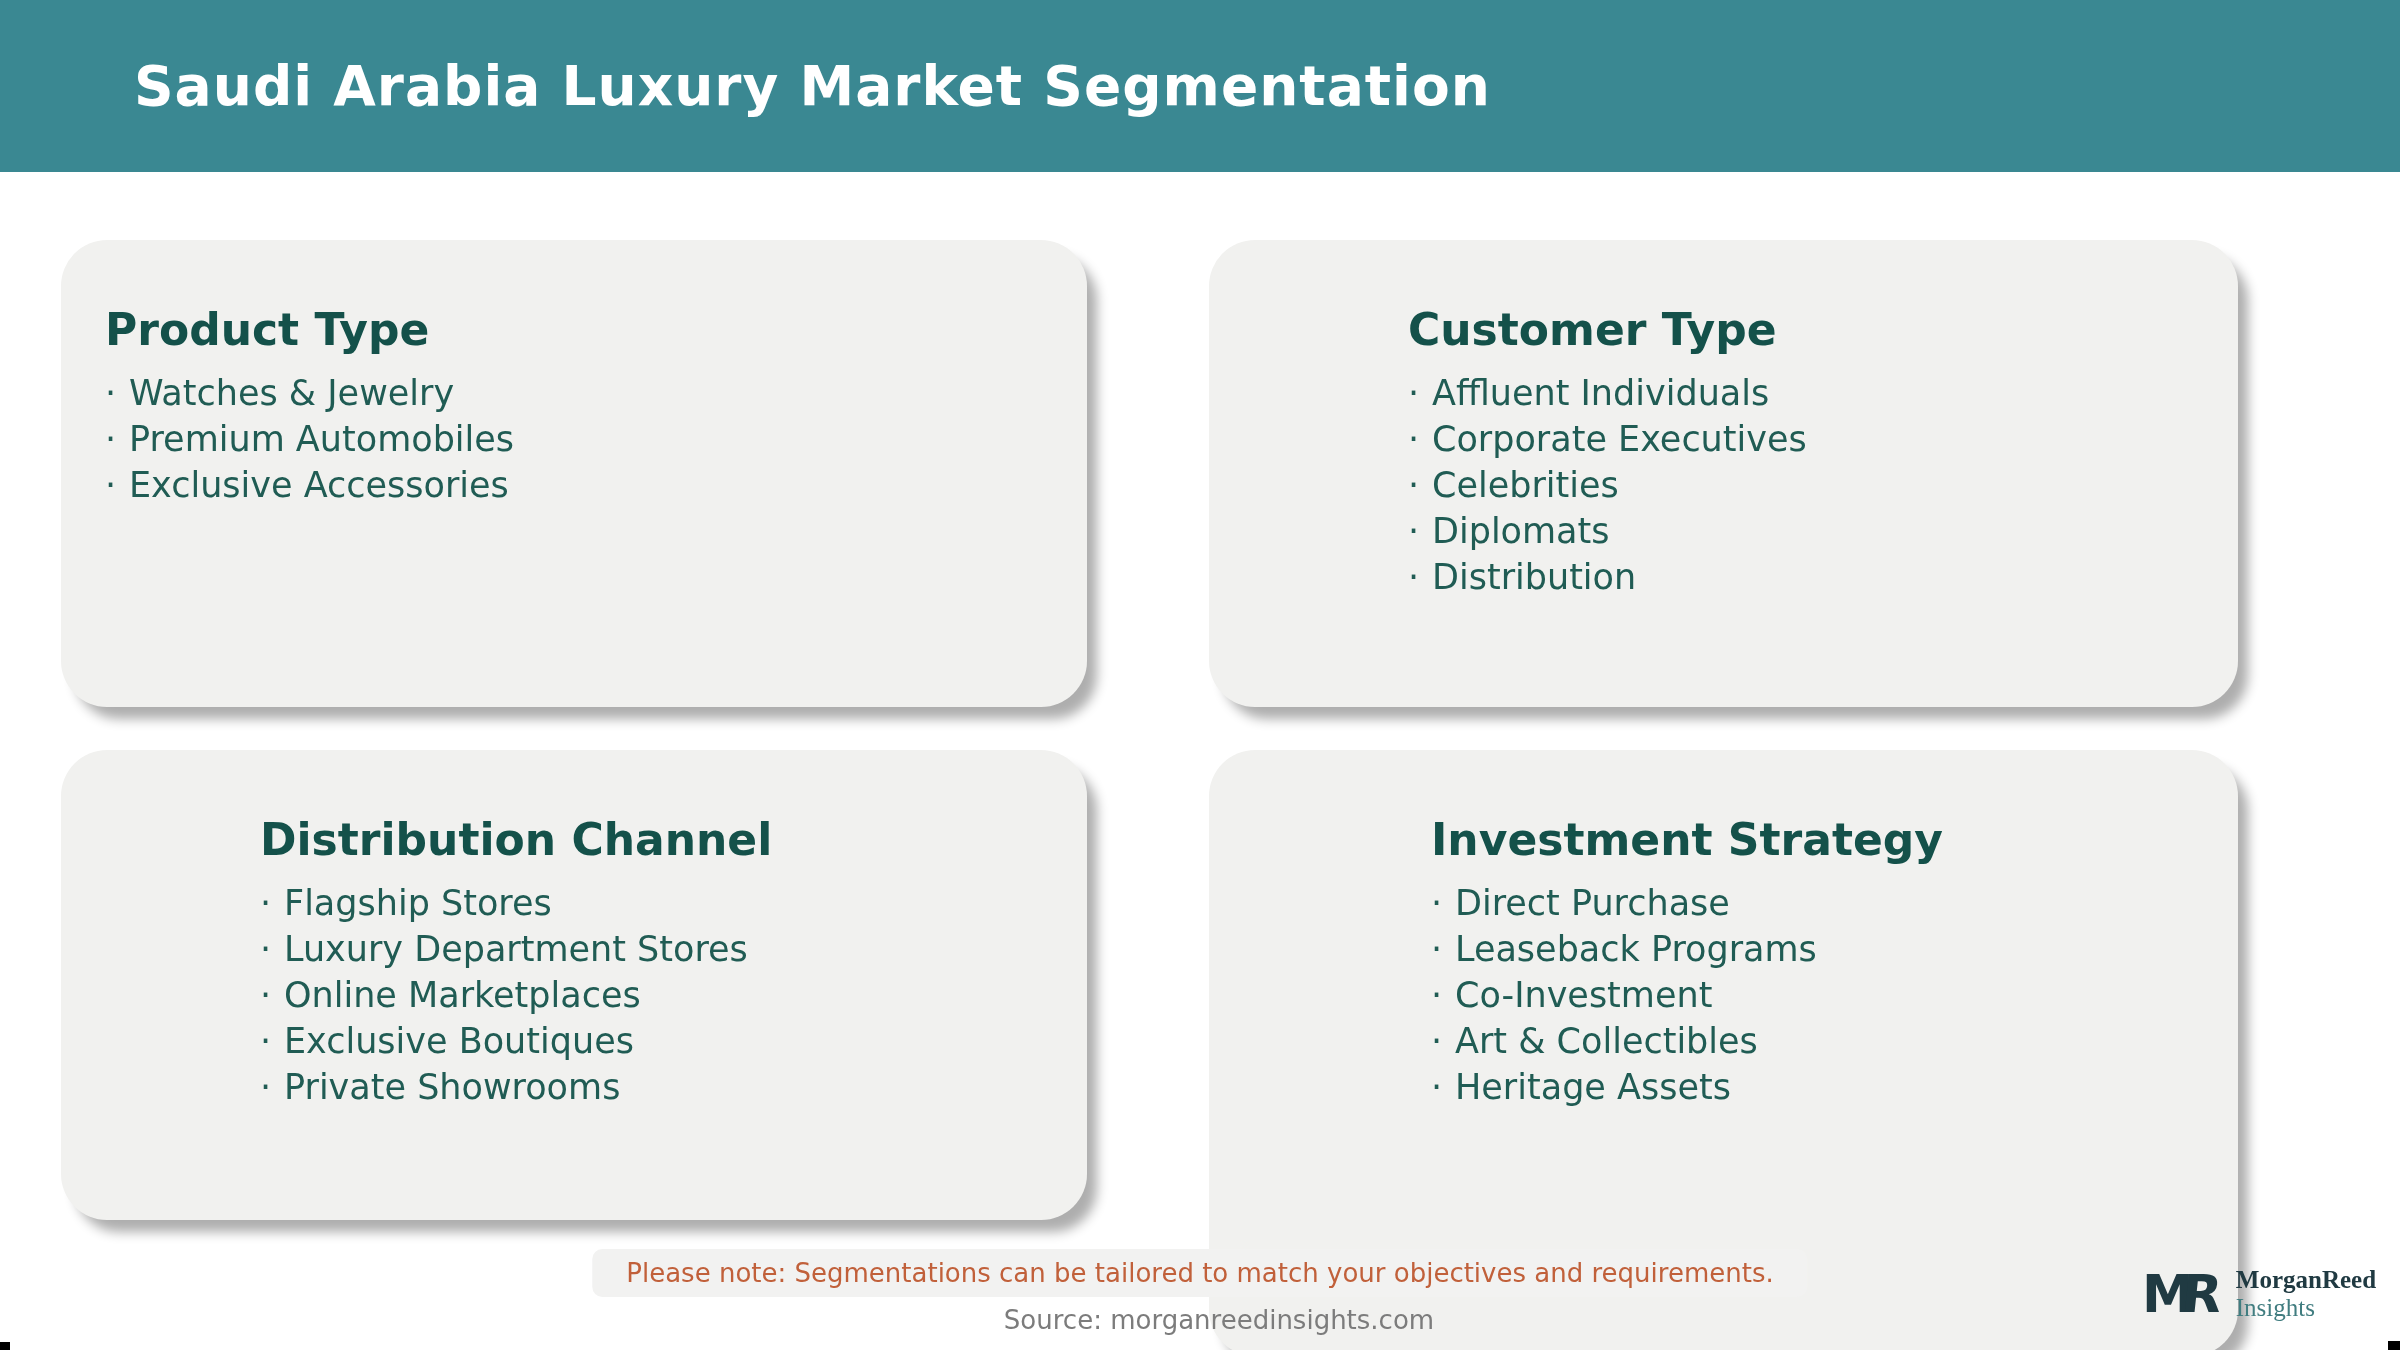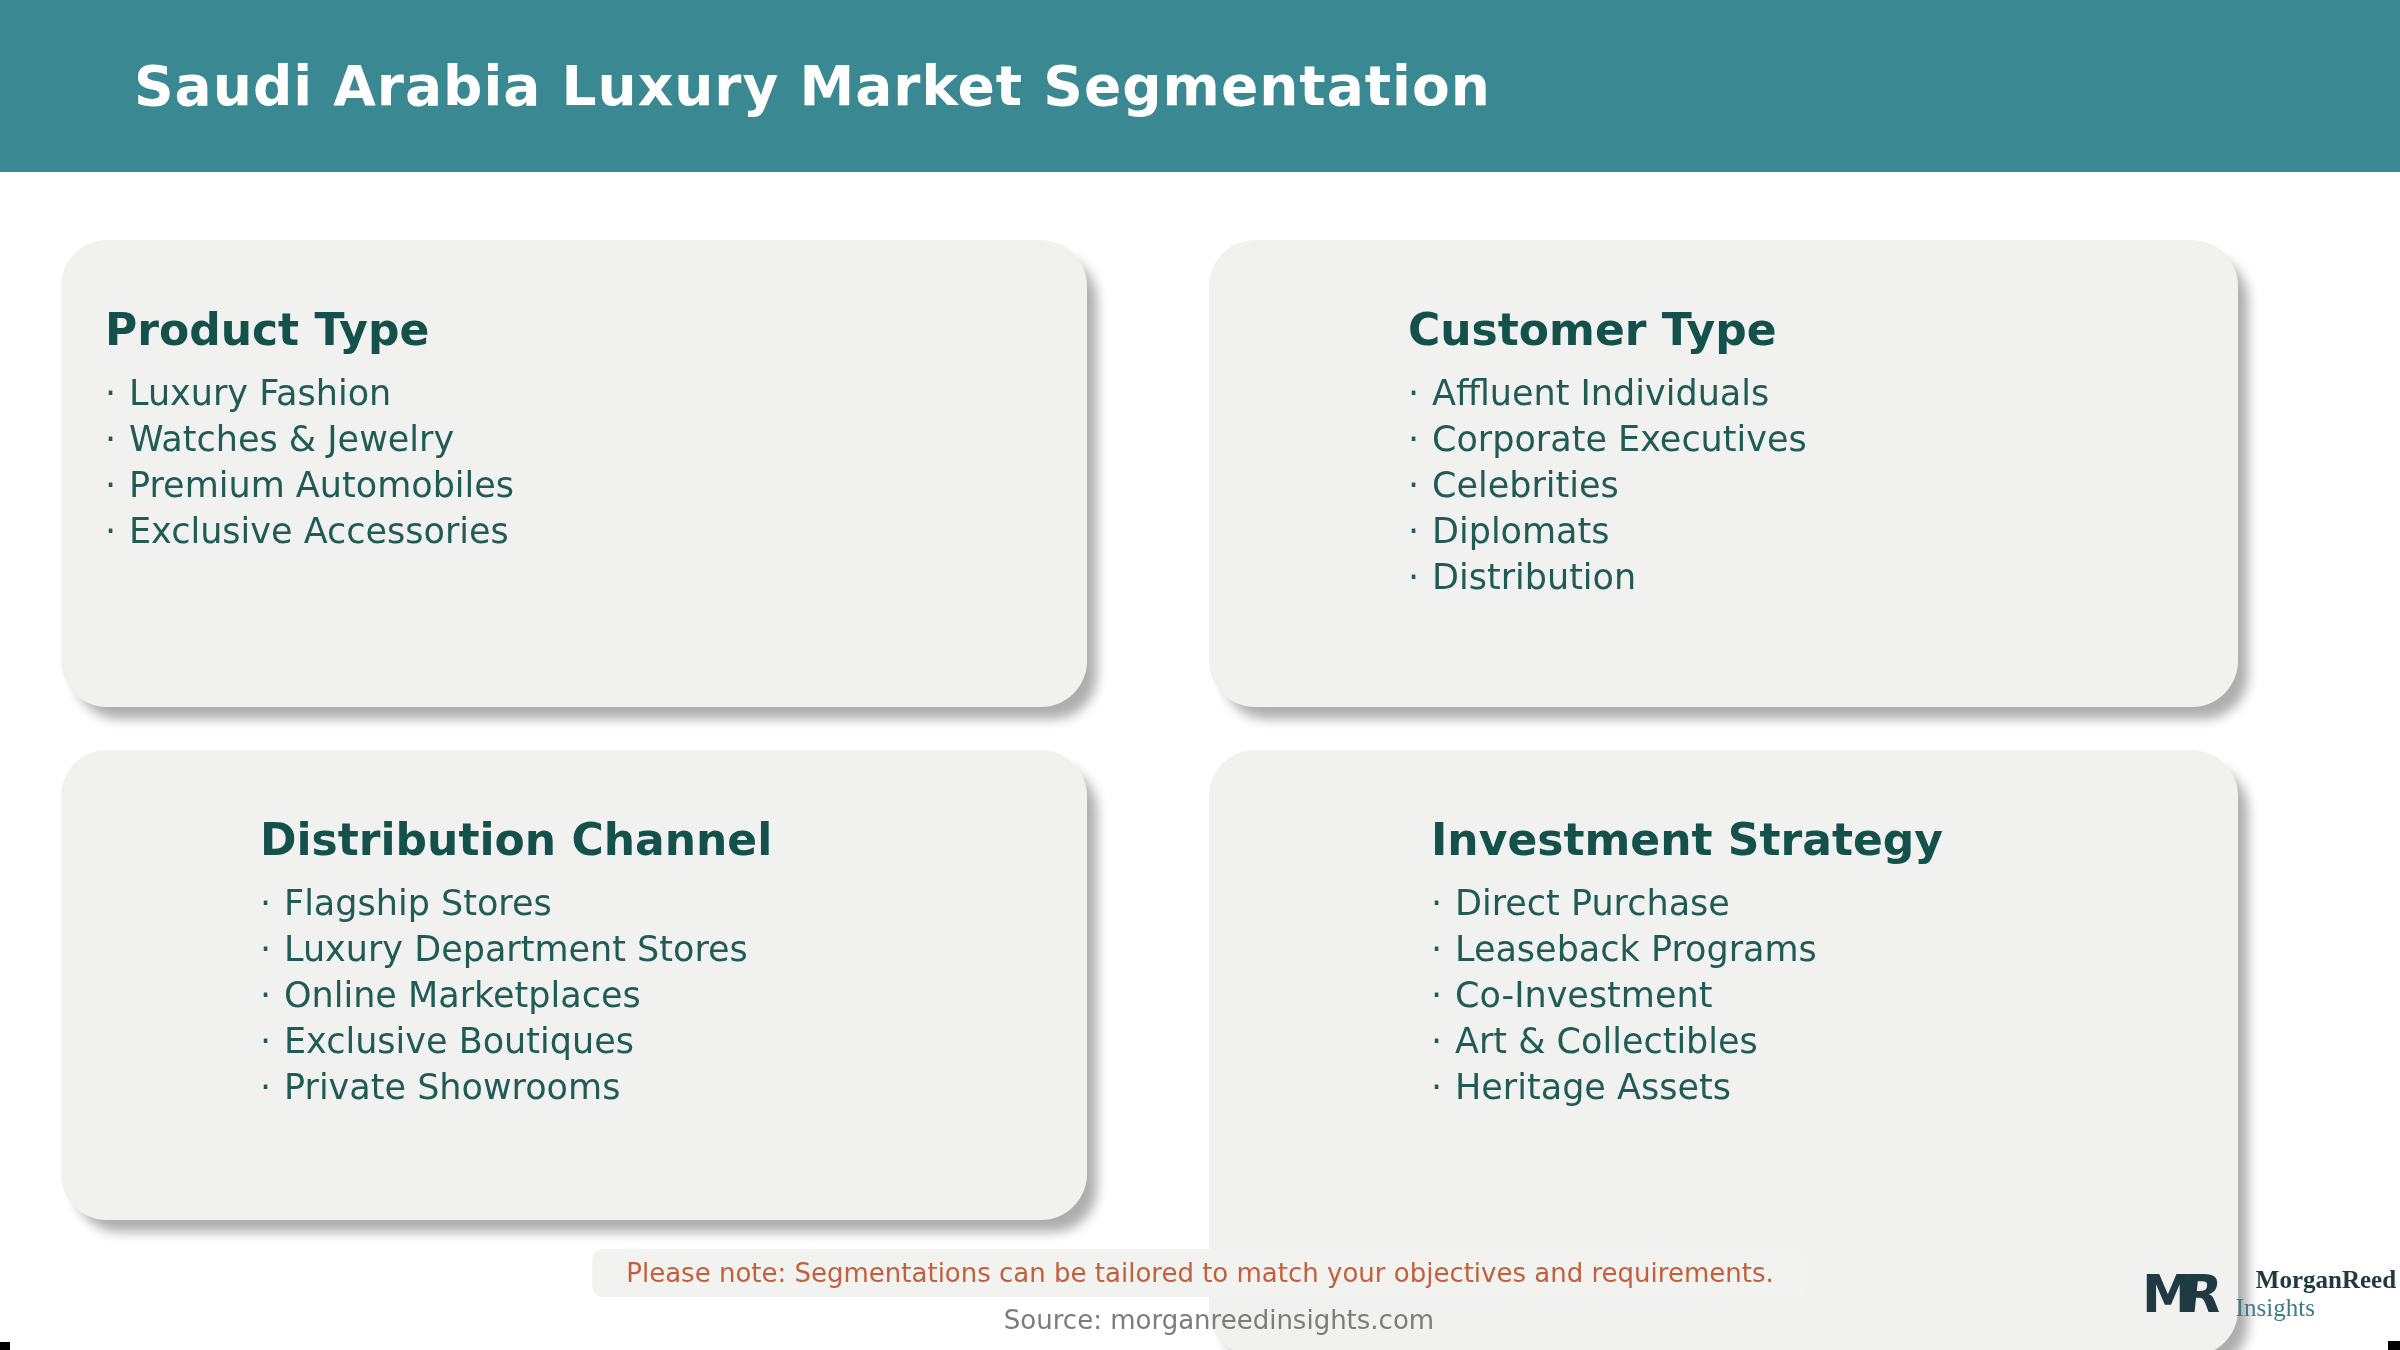--- a/index.html
+++ b/index.html
@@ -83,21 +83,20 @@
     color:var(--logo_dark,#203a42);
     padding-right:12px;
   }
   .mono-r{display:inline-block;transform:skewX(-6deg);}
   .logo-text{display:flex;flex-direction:column;}
   .logo-name{
     font-family:"Liberation Serif", serif;
     font-size:25px;line-height:27px;font-weight:700;
     color:var(--logo_dark,#203a42);
     white-space:nowrap;
-    margin-left:20px;
   }
   .logo-sub{
     font-family:"Liberation Serif", serif;
     font-size:25px;line-height:29px;font-weight:400;
     color:var(--logo_teal,#417d80);
   }
 
   
   .corner-mark{position:absolute;background:#000;}
   .corner-mark.left{left:0;top:1342px;width:10px;height:8px;}
@@ -108,21 +107,20 @@
 
 <div class="page">
 
   <header class="header">
     <h1>Saudi Arabia Luxury Market Segmentation</h1>
   </header>
 
   <section class="card card-tl">
     <h2>Product Type</h2>
     <ul>
-      <li><span class="dot">·</span><span>Luxury Fashion</span></li>
       <li><span class="dot">·</span><span>Watches &amp; Jewelry</span></li>
       <li><span class="dot">·</span><span>Premium Automobiles</span></li>
       <li><span class="dot">·</span><span>Exclusive Accessories</span></li>
     </ul>
   </section>
 
   <section class="card card-tr">
     <h2>Customer Type</h2>
     <ul>
       <li><span class="dot">·</span><span>Affluent Individuals</span></li>

